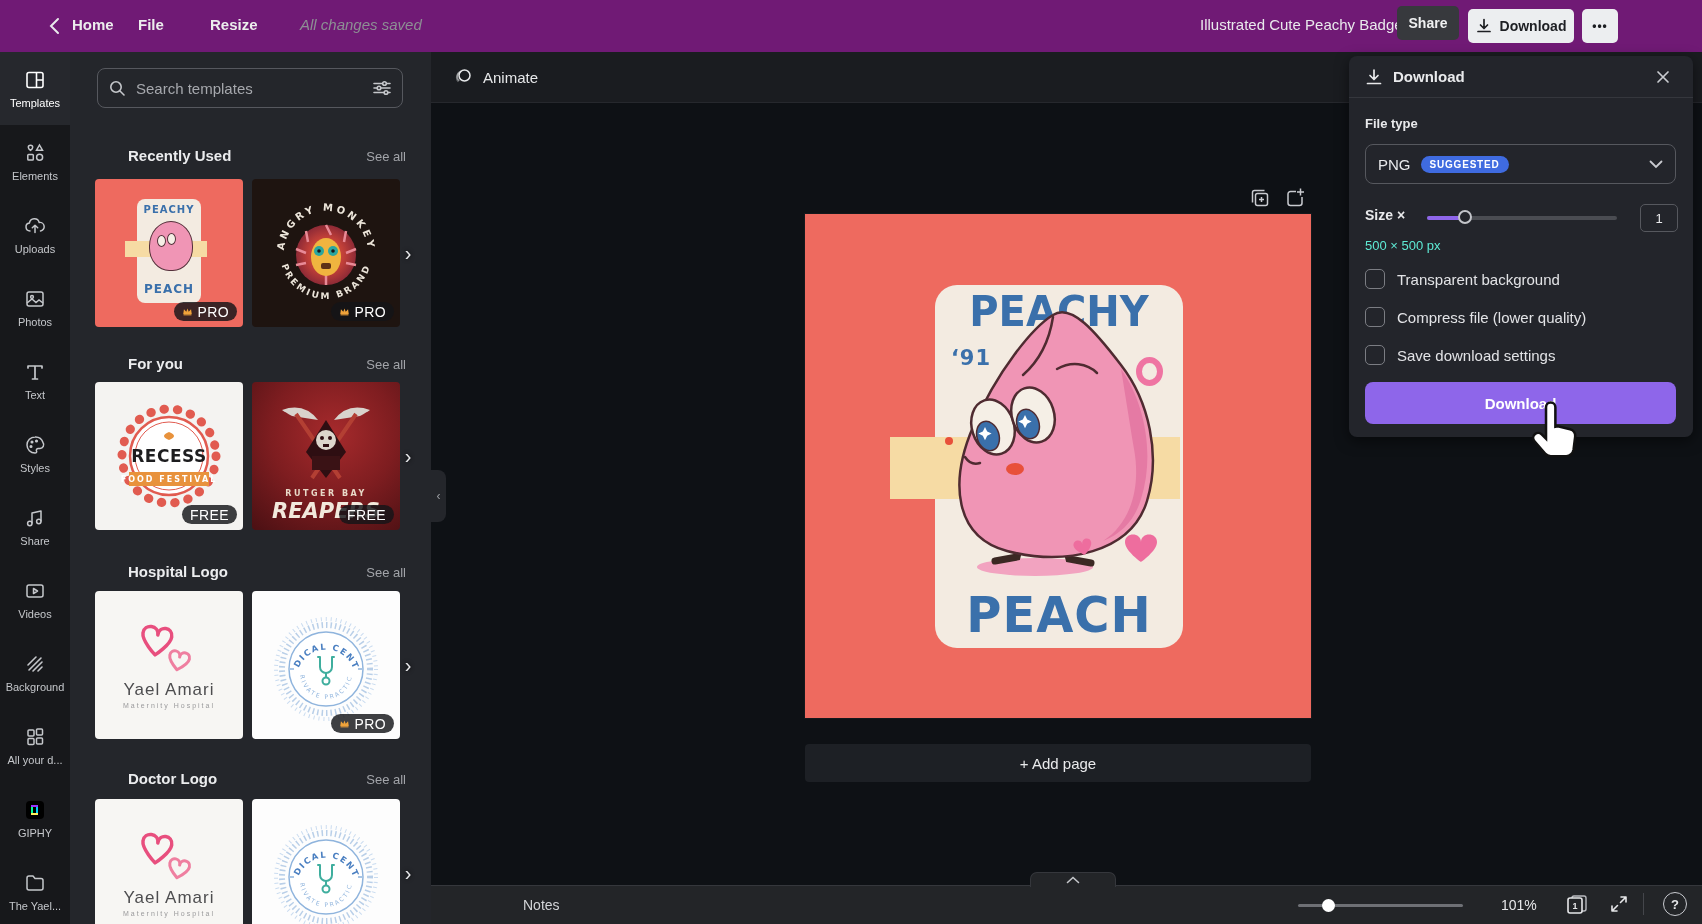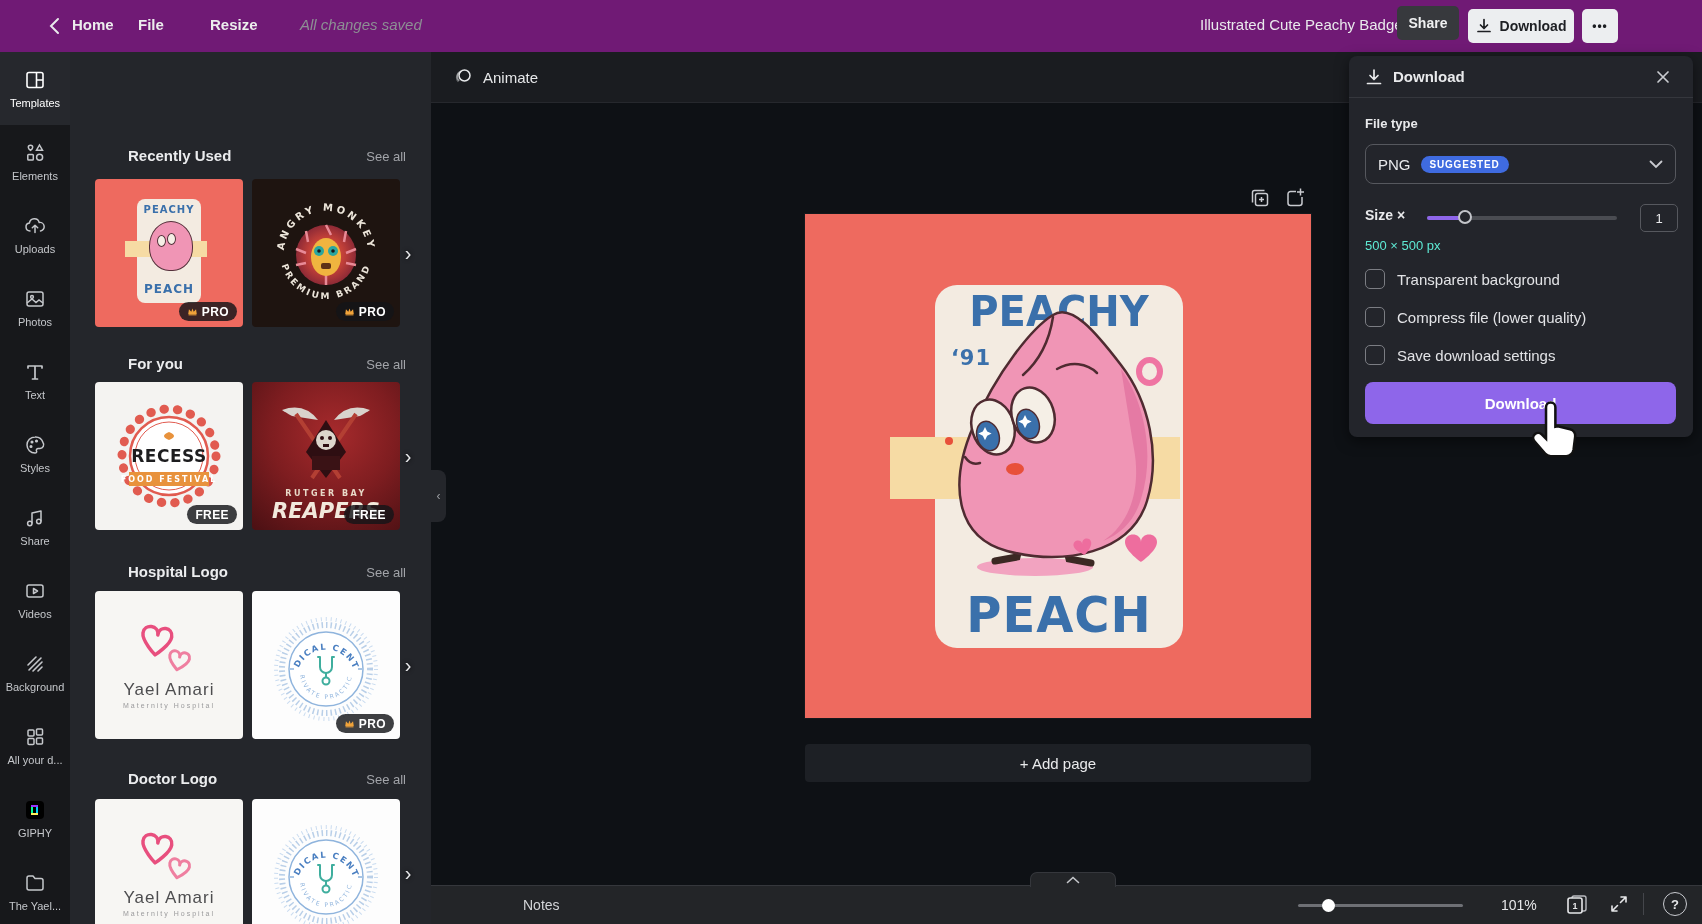--- a/index.html
+++ b/index.html
@@ -16,21 +16,21 @@
   .sb-item{left:0;width:70px;height:73px;display:flex;flex-direction:column;align-items:center;justify-content:center;gap:5px;color:#c5c7cb;cursor:pointer;}
   .sb-item.active{background:#26282d;color:#ffffff;}
   .sb-label{font-size:11px;max-width:66px;white-space:nowrap;overflow:hidden;text-overflow:ellipsis;}
   .panel{left:70px;top:52px;width:361px;height:872px;background:#24262b;z-index:40;overflow:hidden;}
   .search{left:27px;top:16px;width:306px;height:40px;border:1px solid #56585e;border-radius:8px;display:flex;align-items:center;padding:0 10px;box-sizing:border-box;color:#b7b9be;gap:8px;}
   .search input{flex:1;background:transparent;border:none;outline:none;color:#e9eaec;font-size:15px;font-family:inherit;}
   .search input::placeholder{color:#a6a8ad;}
   .sec-title{font-size:15px;font-weight:700;color:#ebecee;margin-left:33px;}
   .see-all{font-size:13px;color:#a2a4a9;cursor:pointer;}
   .thumb{width:148px;height:148px;border-radius:4px;overflow:hidden;cursor:pointer;}
-  .badge{position:absolute;right:6px;bottom:6px;background:rgba(20,21,24,.82);border-radius:10px;height:19px;display:flex;align-items:center;padding:0 8px;gap:4px;color:#fff;font-size:12px;font-weight:700;letter-spacing:.4px;}
+  .badge{position:absolute;right:6px;bottom:6px;background:rgba(20,21,24,.82);border-radius:10px;height:19px;display:flex;align-items:center;padding:0 8px;gap:4px;color:#fff;font-size:14px;font-weight:400;letter-spacing:.4px;}
   .car-arrow{width:20px;height:30px;color:#e9eaec;font-size:20px;display:flex;align-items:center;justify-content:center;cursor:pointer;text-shadow:0 0 4px rgba(0,0,0,.8);z-index:45;}
   .canvasarea{left:431px;top:52px;width:1271px;height:836px;background:#0e1115;}
   .toolbar{left:431px;top:52px;width:1271px;height:50px;background:#1a1c20;border-bottom:1px solid #26282d;color:#e6e7e9;z-index:10;}
   .page{left:805px;top:214px;width:506px;height:504px;background:#ee6a5f;z-index:5;box-shadow:0 0 0 1px rgba(255,255,255,.03);}
   .addpage{left:805px;top:744px;width:506px;height:38px;background:#1d2025;border-radius:4px;color:#e9eaec;font-size:15px;display:flex;align-items:center;justify-content:center;cursor:pointer;}
   .card{left:130px;top:71px;width:248px;height:363px;background:#f3ebe1;border-radius:22px;}
   .band{left:85px;top:223px;width:290px;height:62px;background:#f6dba4;}
   .bubble{font-family:"DejaVu Sans",sans-serif;font-weight:900;color:#3a70ab;text-align:center;letter-spacing:1px;}
   .dl-panel{left:1349px;top:56px;width:344px;height:381px;background:#23252b;border-radius:8px;z-index:60;box-shadow:0 4px 14px rgba(0,0,0,.5);color:#e9eaec;}
   .dl-head{left:0;top:0;width:344px;height:42px;border-bottom:1px solid #35373d;display:flex;align-items:center;padding:0 16px;box-sizing:border-box;gap:10px;}
@@ -189,20 +189,37 @@
     <span>
         <svg width="24" height="24" viewBox="0 0 24 24" fill="none" stroke="#c5c7cb" stroke-width="1.5" stroke-linejoin="round">
           <path d="M4 7 a2 2 0 0 1 2 -2 h4 l2 2.5 h6 a2 2 0 0 1 2 2 V17 a2 2 0 0 1 -2 2 H6 a2 2 0 0 1 -2 -2 Z"></path>
         </svg>
       </span>
     <span class="sb-label">The Yael...</span>
   </div>
 </div>
 
 <div class="abs panel">
+  <div class="abs search">
+    <span>
+        <svg width="18" height="18" viewBox="0 0 18 18" fill="none" stroke="#c5c7cb" stroke-width="1.6">
+          <circle cx="8" cy="8" r="5.2"></circle>
+          <path d="M12 12 L16 16" stroke-linecap="round"></path>
+        </svg>
+      </span>
+    <input type="text" placeholder="Search templates" style="">
+    <span>
+        <svg width="20" height="18" viewBox="0 0 20 18" fill="none" stroke="#c5c7cb" stroke-width="1.6" stroke-linecap="round">
+          <path d="M2 4.5 H18 M2 9 H18 M2 13.5 H18"></path>
+          <circle cx="12.5" cy="4.5" r="1.8" fill="#24262b"></circle>
+          <circle cx="7" cy="9" r="1.8" fill="#24262b"></circle>
+          <circle cx="14" cy="13.5" r="1.8" fill="#24262b"></circle>
+        </svg>
+      </span>
+  </div>
 
   <div class="abs sec-title" style="left:25px;top:95px;">Recently Used</div>
   <div class="abs see-all" style="left:291px;top:97px;width:45px;text-align:right;">See all</div>
   <div class="abs sec-title" style="left:25px;top:303px;">For you</div>
   <div class="abs see-all" style="left:291px;top:305px;width:45px;text-align:right;">See all</div>
   <div class="abs sec-title" style="left:25px;top:511px;">Hospital Logo</div>
   <div class="abs see-all" style="left:291px;top:513px;width:45px;text-align:right;">See all</div>
   <div class="abs sec-title" style="left:25px;top:718px;">Doctor Logo</div>
   <div class="abs see-all" style="left:291px;top:720px;width:45px;text-align:right;">See all</div>
 

